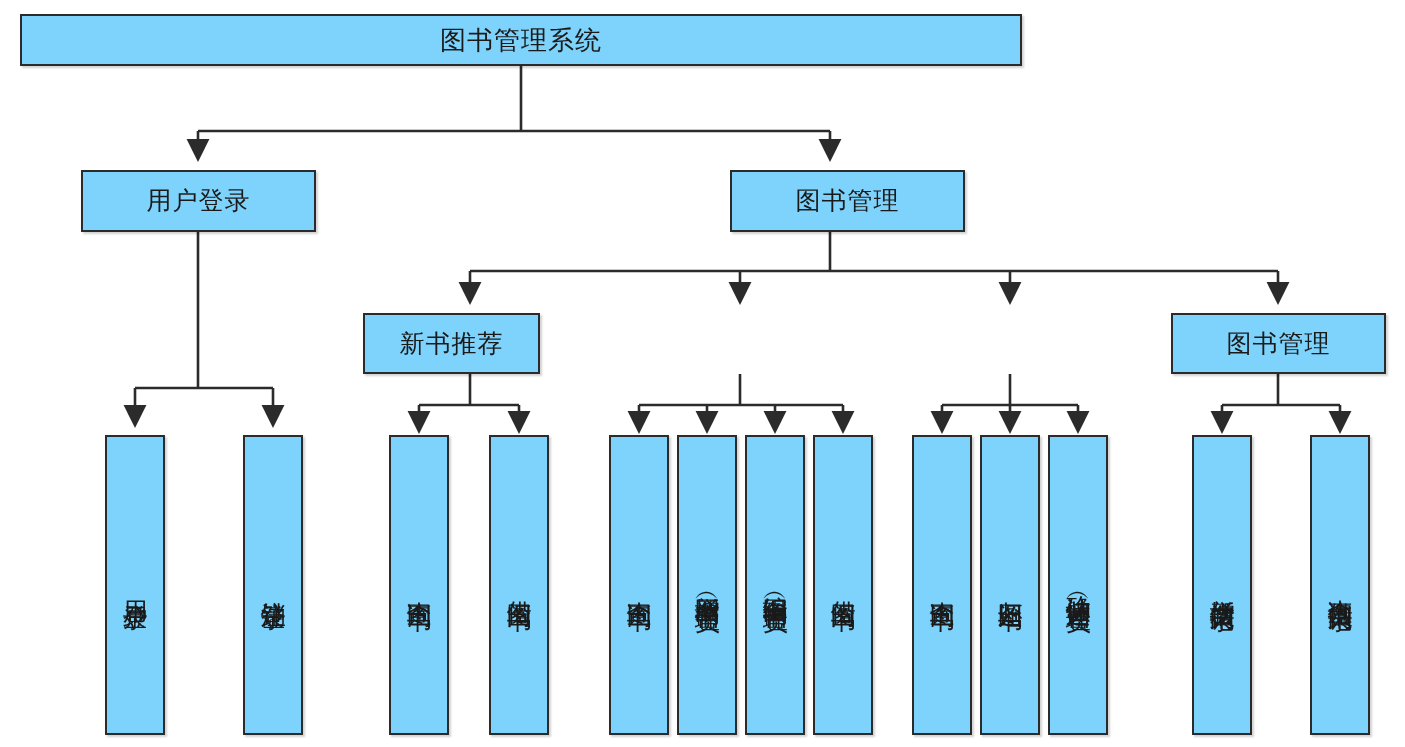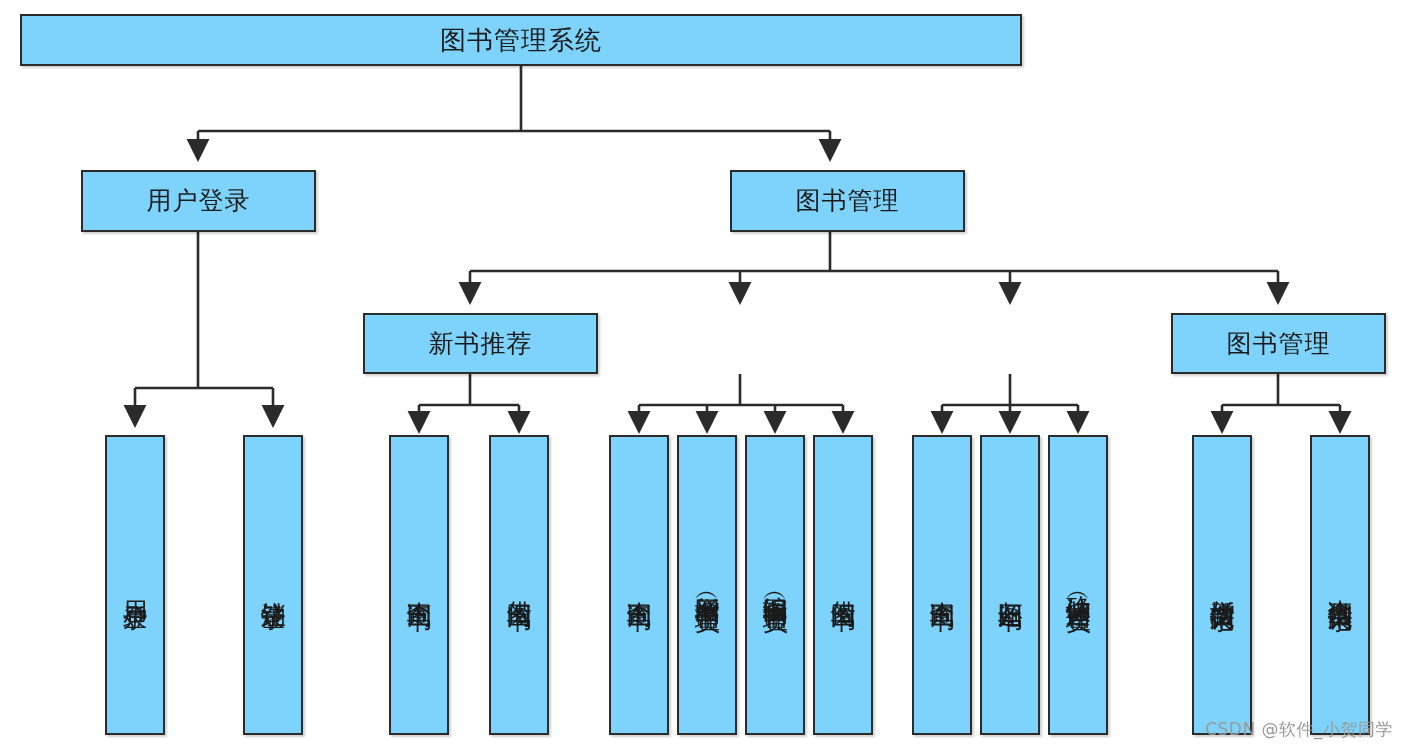--- a/index.html
+++ b/index.html
@@ -127,21 +127,21 @@
     <span>图书管理系统</span>
   </div>
 
   <div class="node h" style="left:81px; top:170px; width:235px; height:62px;">
     <span>用户登录</span>
   </div>
   <div class="node h" style="left:730px; top:170px; width:235px; height:62px;">
     <span>图书管理</span>
   </div>
 
-  <div class="node h" style="left:363px; top:313px; width:235px; height:61px;">
+  <div class="node h" style="left:363px; top:313px; width:177px; height:61px;">
     <span>新书推荐</span>
   </div>
   <div class="node h" style="left:1171px; top:313px; width:215px; height:61px;">
     <span>图书管理</span>
   </div>
 
   <div class="node v" style="left:105px; top:435px; width:60px; height:300px;">
     <span>用户登录</span>
   </div>
   <div class="node v" style="left:243px; top:435px; width:60px; height:300px;">
@@ -178,15 +178,14 @@
     <span>确认归还（管理员）</span>
   </div>
 
   <div class="node v" style="left:1192px; top:435px; width:60px; height:300px;">
     <span>新增借阅记录</span>
   </div>
   <div class="node v" style="left:1310px; top:435px; width:60px; height:300px;">
     <span>查询借阅记录</span>
   </div>
 
-  <div id="watermark">CSDN @软件_小贺同学</div>
 
 </div>
 
 </body></html>

